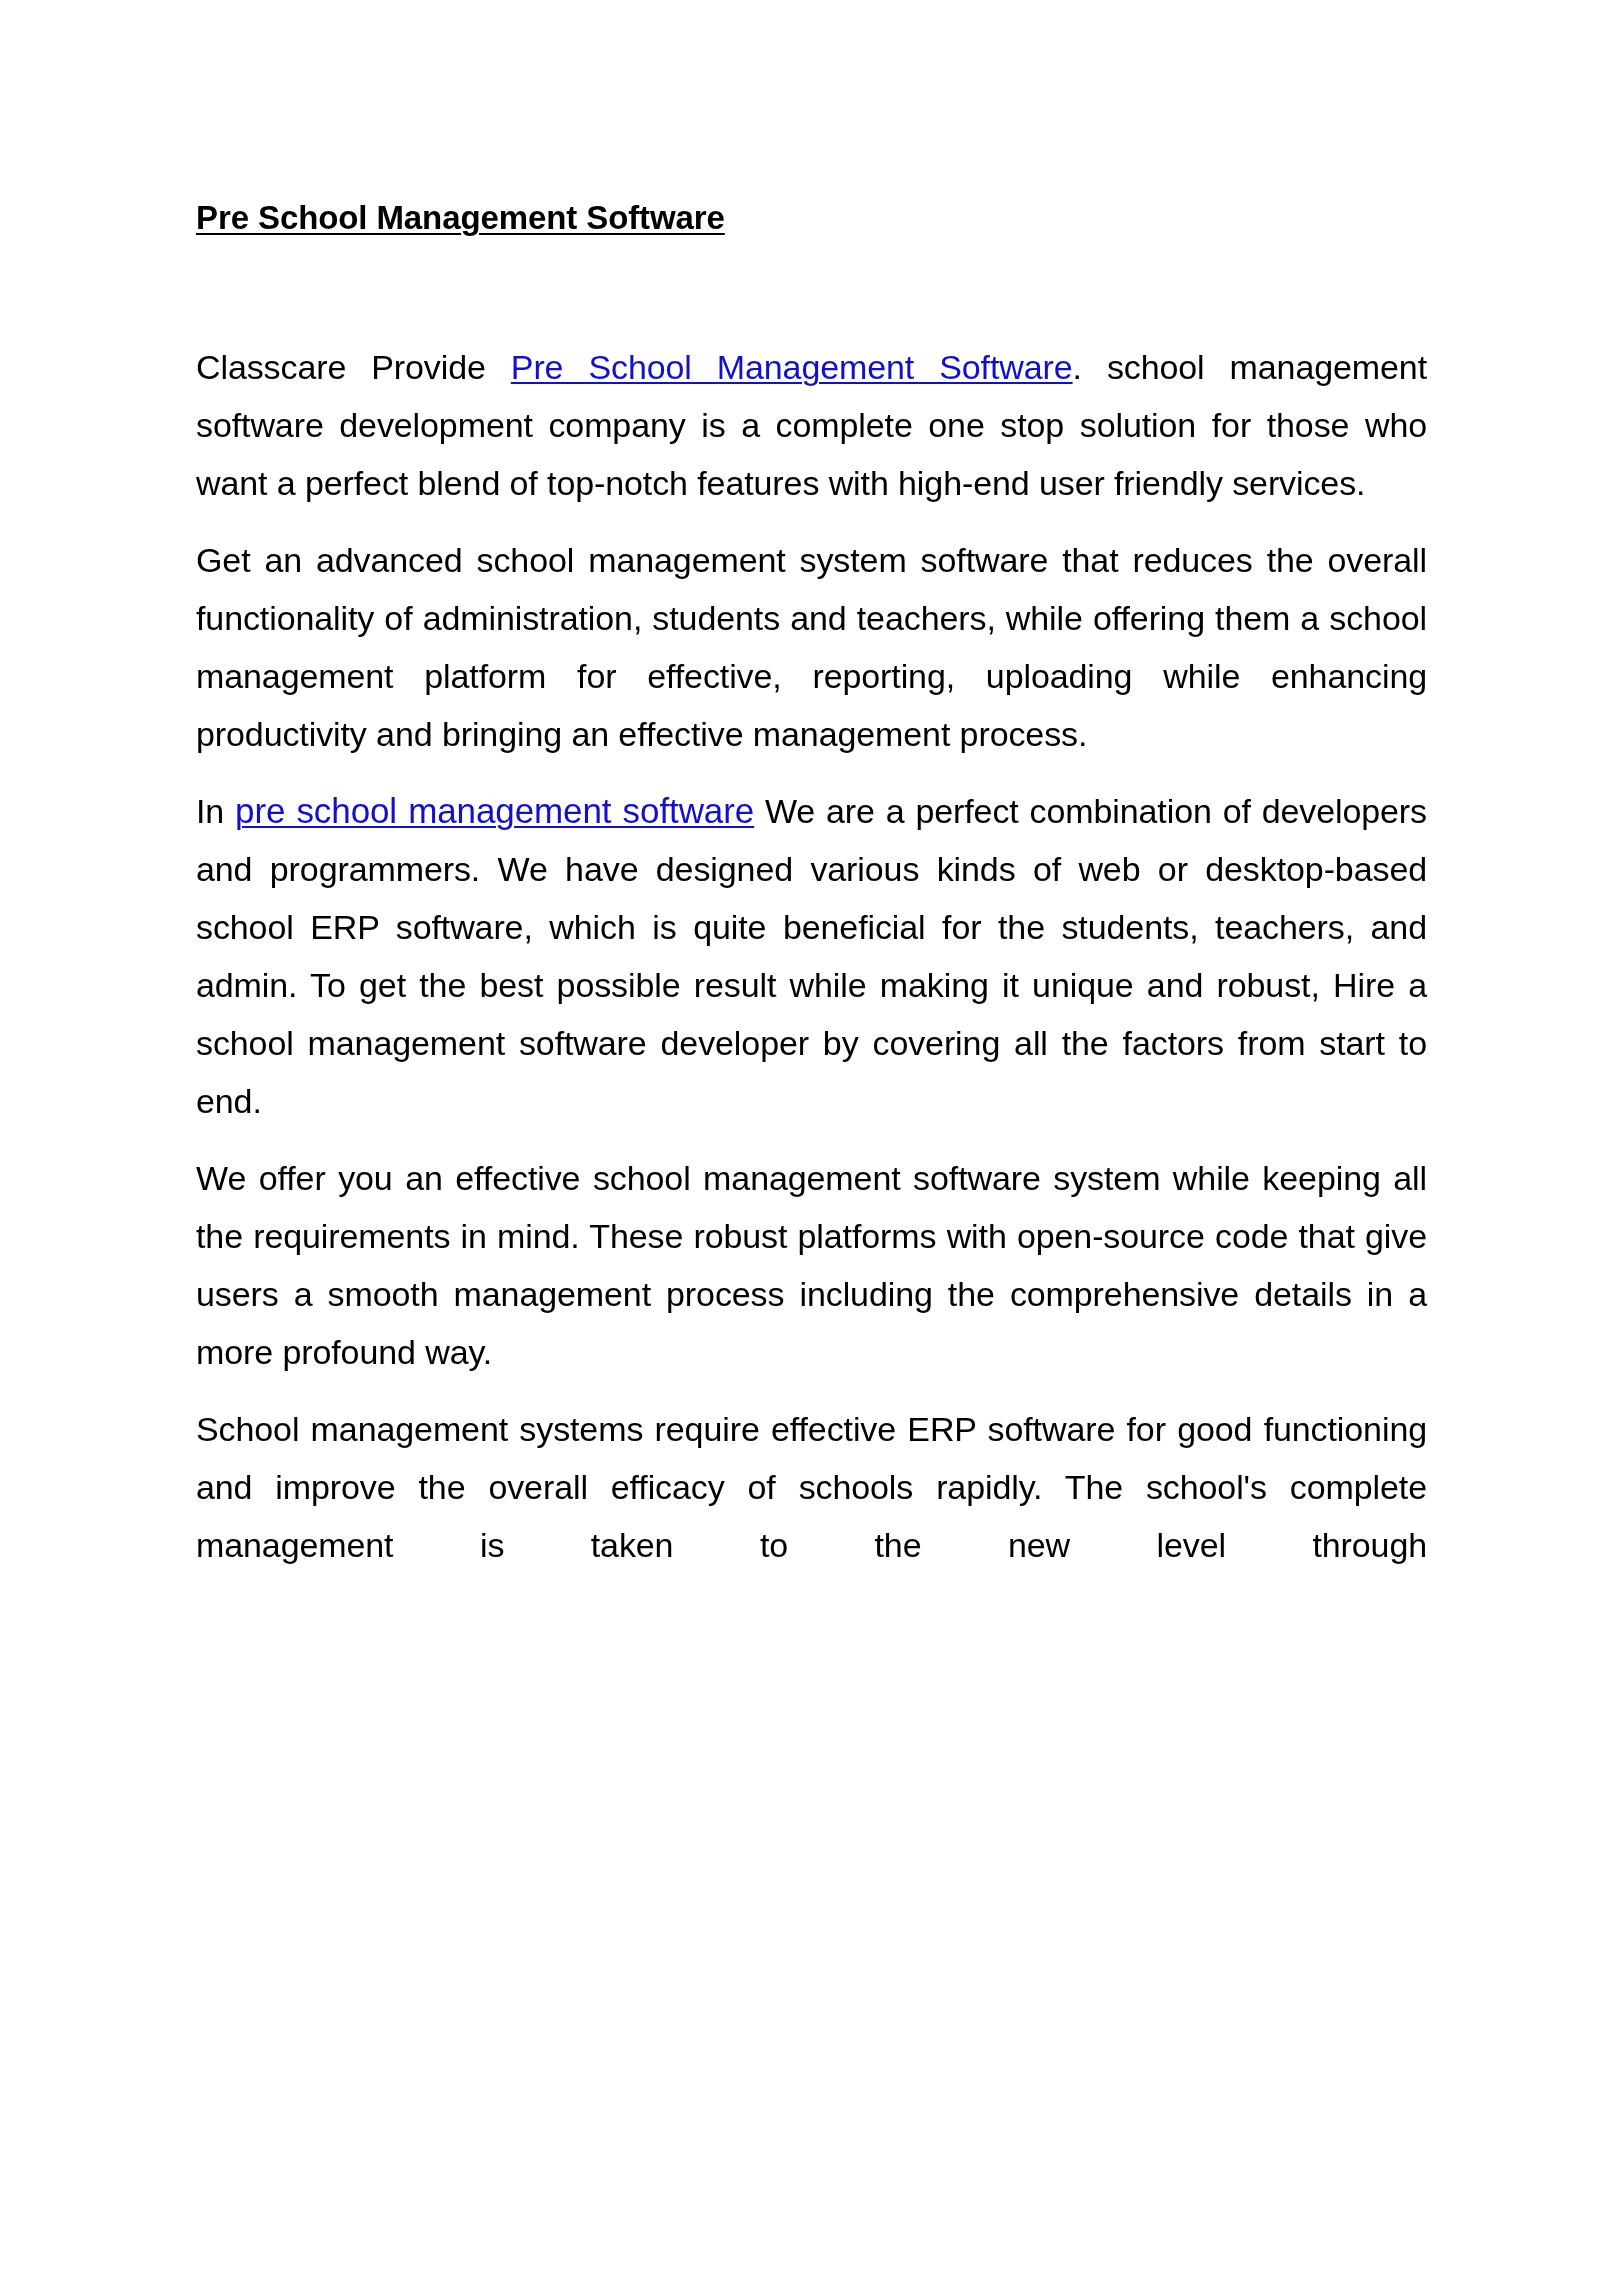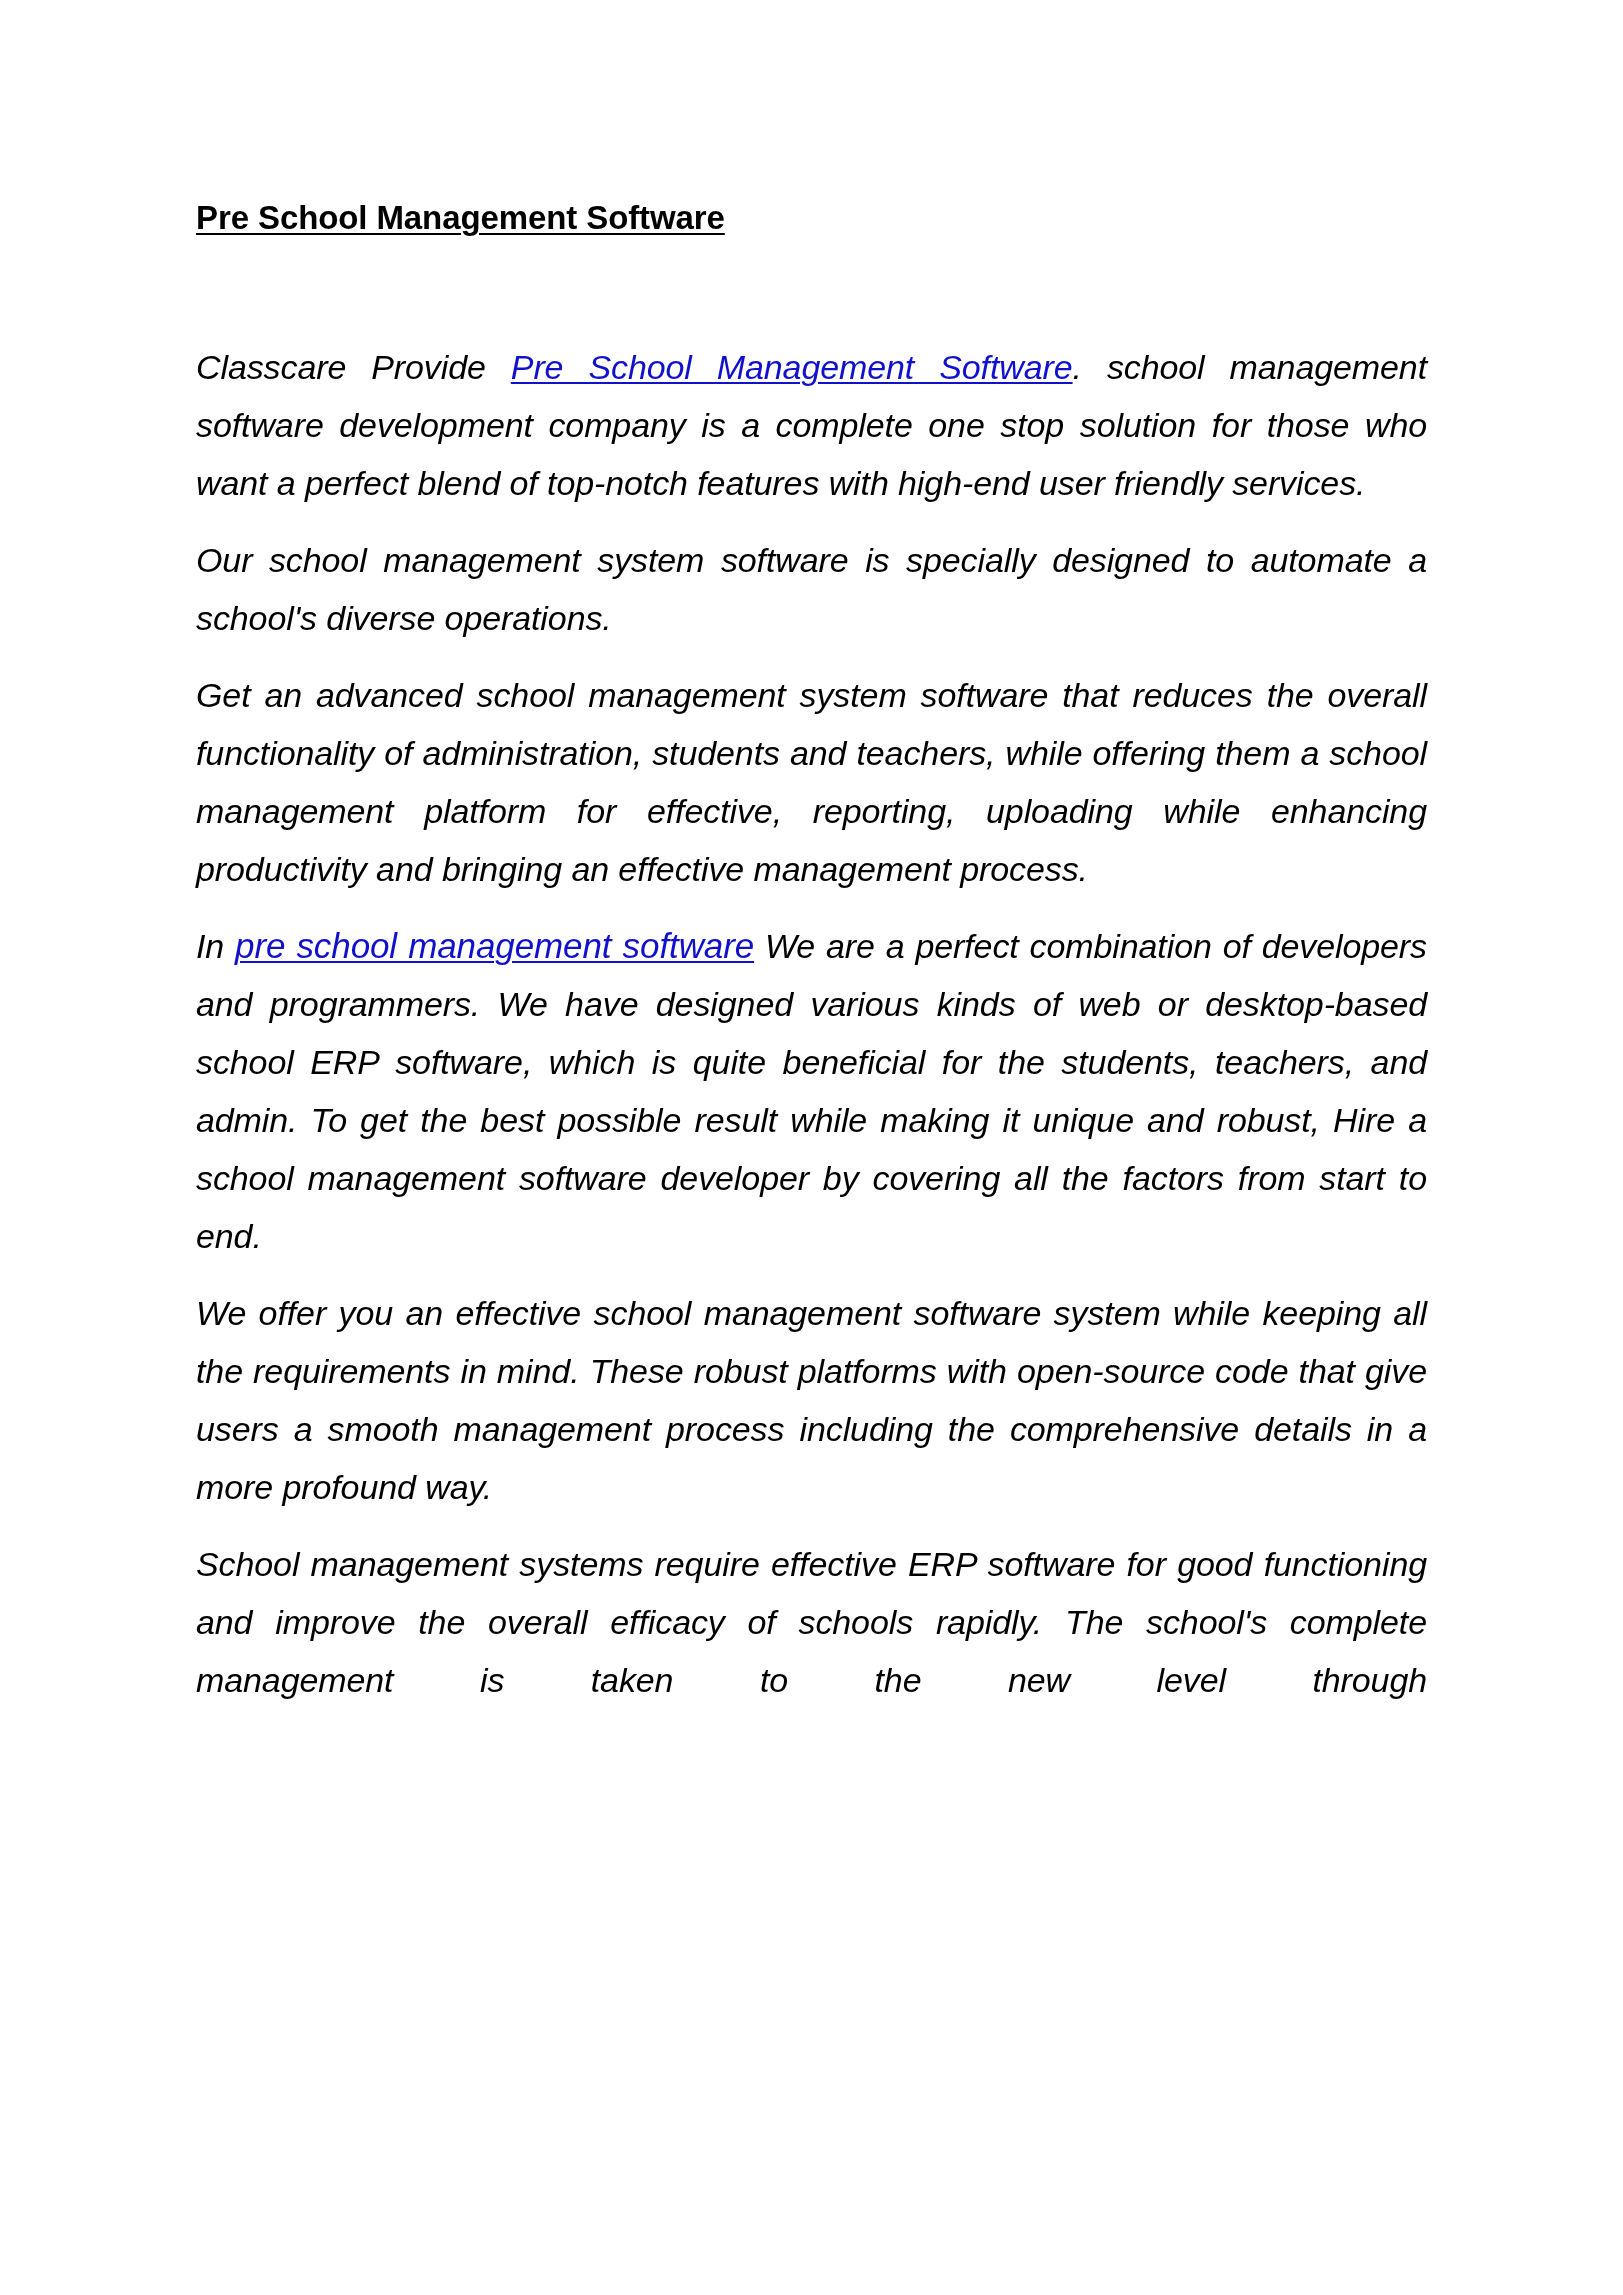--- a/index.html
+++ b/index.html
@@ -45,21 +45,20 @@
   p.para {
     font-size: 34px;
     line-height: 58px;
     color: #000000;
     text-align: justify;
     text-justify: inter-word;
     margin: 0 0 19px 0;
     letter-spacing: -0.1px;
     word-spacing: 0px;
     hyphens: none;
-    font-style: italic;
   }
   p.para.last {
     margin-bottom: 0;
   }
   a.doclink {
     color: #1111cc;
     text-decoration: underline;
     text-decoration-thickness: 2.3px;
     text-underline-offset: 3.1px;
     letter-spacing: -0.1px;
@@ -80,23 +79,20 @@
   <div class="doc-body">
 
     <div class="title-wrap">
       <span class="doc-title">Pre School Management Software</span>
     </div>
 
     <p class="para">
       <span>Classcare Provide </span><a class="doclink" href="#">Pre School Management Software</a><span>. school management software development company is a complete one stop solution for those who want a perfect blend of top-notch features with high-end user friendly services.</span>
     </p>
 
-    <p class="para">
-      <span>Our school management system software is specially designed to automate a school's diverse operations.</span>
-    </p>
 
     <p class="para">
       <span>Get an advanced school management system software that reduces the overall functionality of administration, students and teachers, while offering them a school management platform for effective, reporting, uploading while enhancing productivity and bringing an effective management process.</span>
     </p>
 
     <p class="para">
       <span>In </span><a class="doclink bigger" href="#">pre school management software</a><span> We are a perfect combination of developers and programmers. We have designed various kinds of web or desktop-based school ERP software, which is quite beneficial for the students, teachers, and admin. To get the best possible result while making it unique and robust, Hire a school management software developer by covering all the factors from start to end.</span>
     </p>
 
 

